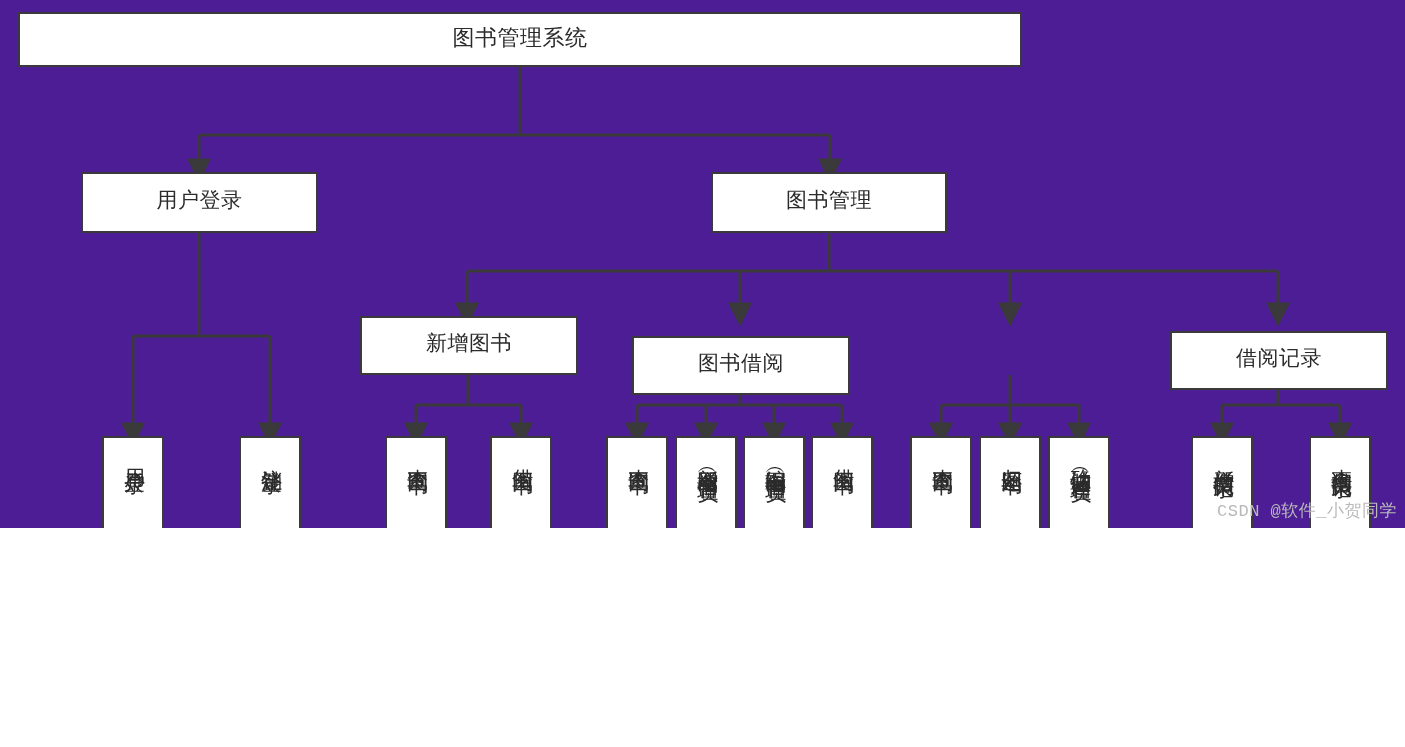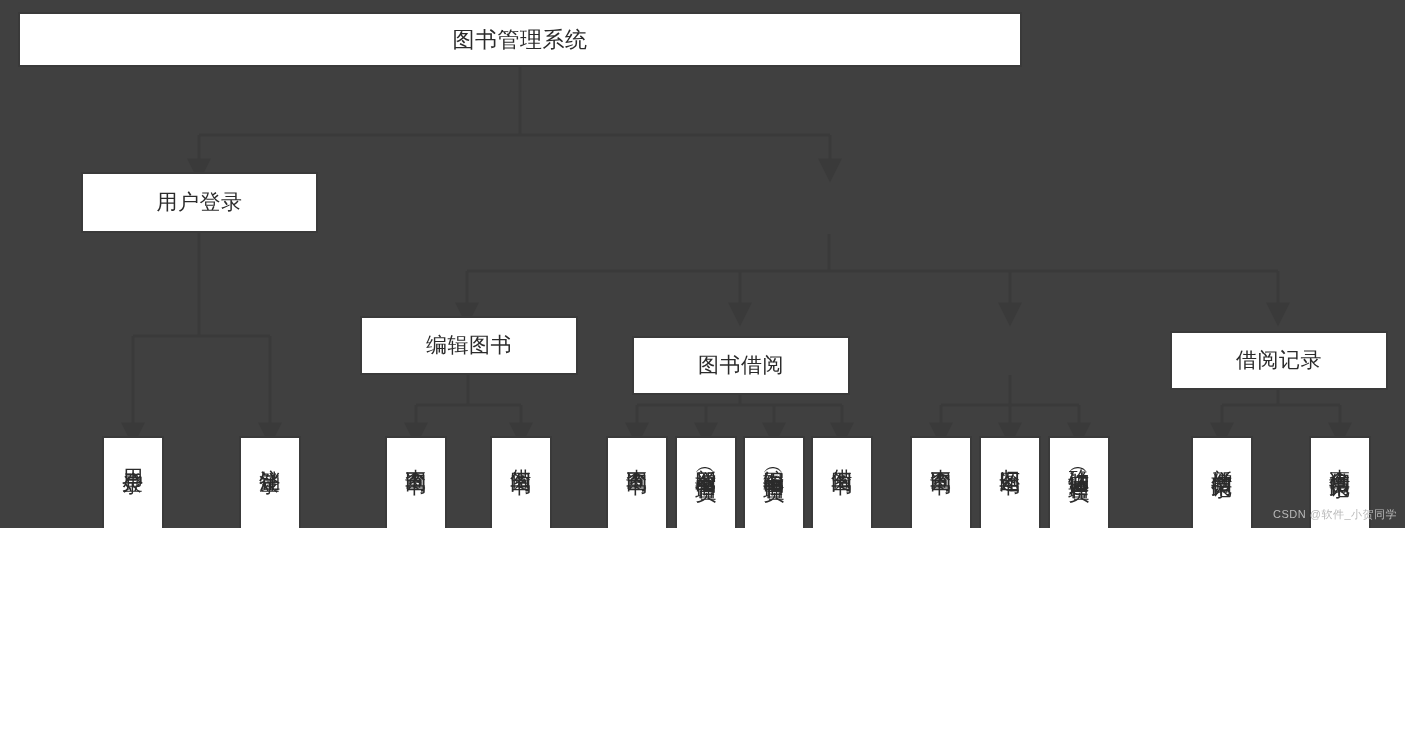--- a/index.html
+++ b/index.html
@@ -8,22 +8,23 @@
     padding: 0;
     background: #ffffff;
   }
   body {
     font-family: "Liberation Sans", "DejaVu Sans", sans-serif;
   }
   #canvas {
     position: relative;
     width: 1405px;
     height: 528px;
-    background: #404040;
+    background: #4c1d95;
     overflow: hidden;
+    font-family: Liberation Mono, monospace;
   }
   svg.wires {
     position: absolute;
     left: 0;
     top: 0;
     width: 1405px;
     height: 747px;
     pointer-events: none;
   }
   .node {
@@ -56,21 +57,21 @@
     text-orientation: upright;
     font-size: 21px;
     line-height: 1.32;
     letter-spacing: 2px;
     white-space: nowrap;
   }
   .watermark {
     position: absolute;
     right: 8px;
     bottom: 6px;
-    font-size: 11px;
+    font-size: 17px;
     color: #b9b9b9;
     letter-spacing: 0.5px;
     white-space: nowrap;
     user-select: none;
   }
 </style>
 </head>
 <body>
 
 <div id="canvas">
@@ -128,23 +129,26 @@
   </svg>
 
   <div class="node root" style="left:18px; top:12px; width:1004px; height:55px;">
     <span class="label">图书管理系统</span>
   </div>
 
   <div class="node lvl2" style="left:81px; top:172px; width:237px; height:61px;">
     <span class="label">用户登录</span>
   </div>
 
+  <div class="node lvl2" style="left:711px; top:172px; width:236px; height:61px;">
+    <span class="label">图书管理</span>
+  </div>
 
   <div class="node lvl3" style="left:360px; top:316px; width:218px; height:59px;">
-    <span class="label">编辑图书</span>
+    <span class="label">新增图书</span>
   </div>
 
   <div class="node lvl3" style="left:632px; top:316px; width:218px; height:59px;margin-top:20px;">
     <span class="label">图书借阅</span>
   </div>
 
 
   <div class="node lvl3" style="left:1170px; top:331px; width:218px; height:59px;">
     <span class="label">借阅记录</span>
   </div>

